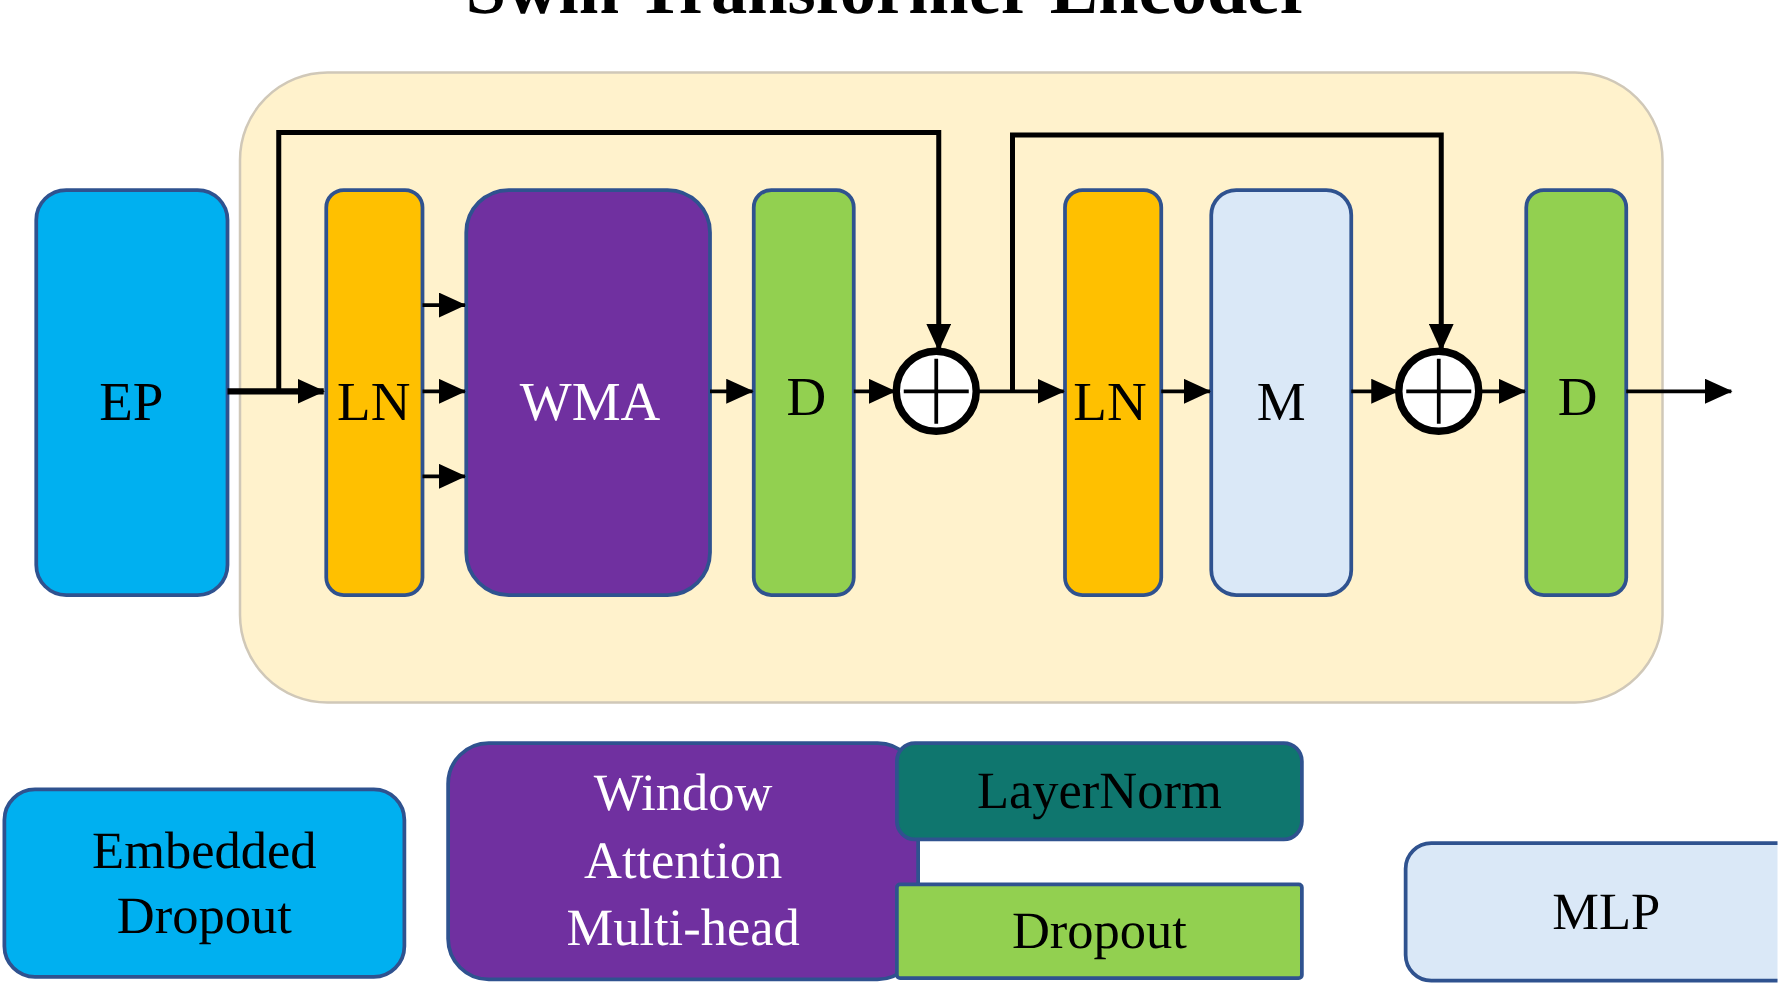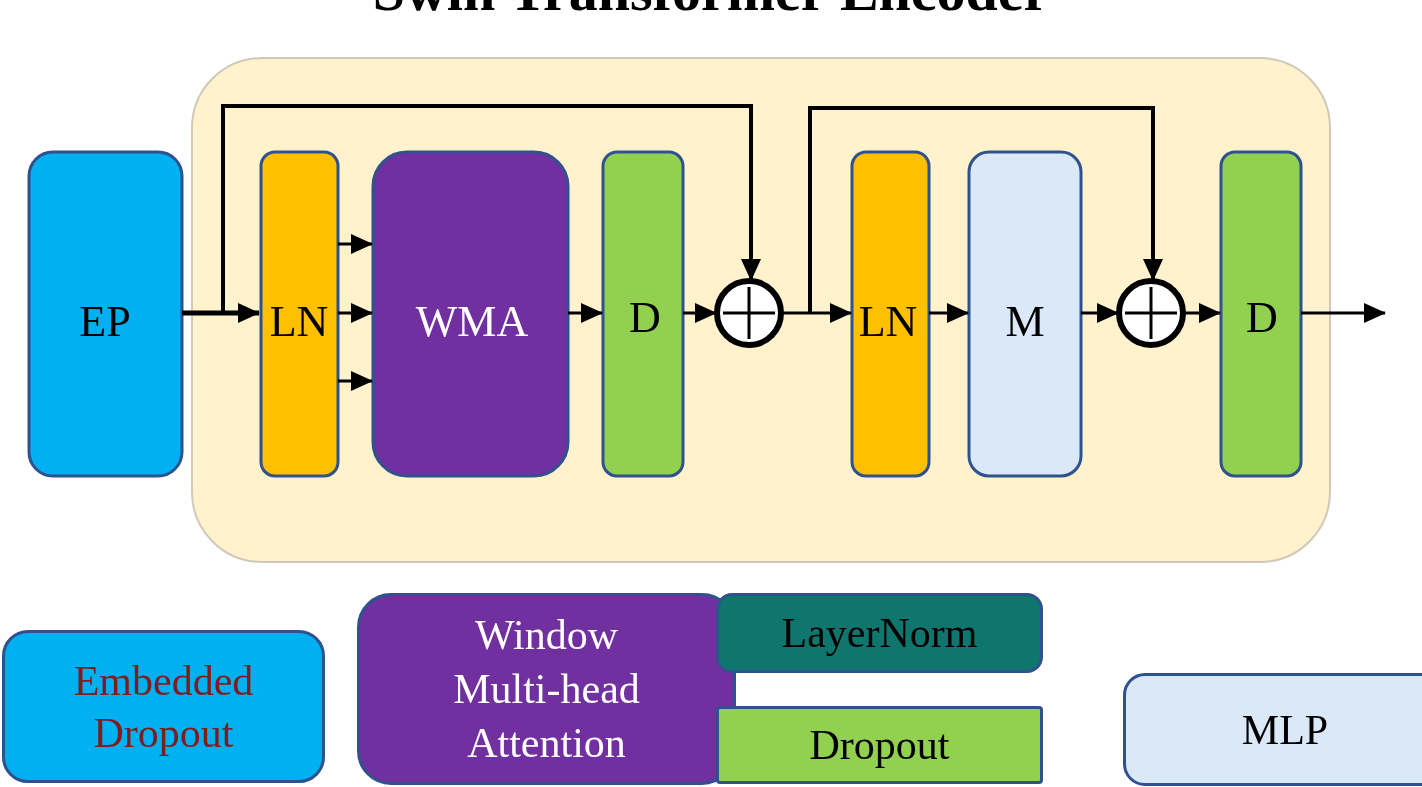--- a/index.html
+++ b/index.html
@@ -86,32 +86,32 @@
     <polyline points="223,313 223,106 751,106 751,280" stroke-width="4" marker-end="url(#arrowhead-lg)"></polyline>
     <line x1="781" y1="313" x2="851" y2="313" stroke-width="3" marker-end="url(#arrowhead-lg)"></line>
     <polyline points="810,313 810,108 1153,108 1153,280" stroke-width="4" marker-end="url(#arrowhead-lg)"></polyline>
     <line x1="929" y1="313" x2="968" y2="313" stroke-width="3" marker-end="url(#arrowhead-lg)"></line>
     <line x1="1081" y1="313" x2="1118" y2="313" stroke-width="3" marker-end="url(#arrowhead-lg)"></line>
     <line x1="1183" y1="313" x2="1220" y2="313" stroke-width="3" marker-end="url(#arrowhead-lg)"></line>
     <line x1="1301" y1="313" x2="1385" y2="313" stroke-width="3" marker-end="url(#arrowhead-lg)"></line>
   </g>
 </svg>
 
-<div class="legend" style="left:2px; top:630px; width:323px; height:153px; border-radius:26px; background:#00b0f0; color:#7f1d1d;">
+<div class="legend" style="left:2px; top:630px; width:323px; height:153px; border-radius:26px; background:#00b0f0; color:#000000;">
   <div>
     <div>Embedded</div>
     <div>Dropout</div>
   </div>
 </div>
 
 <div class="legend" style="left:357px; top:593px; width:379px; height:192px; border-radius:34px; background:#7030a0; color:#fff; line-height:54px;">
   <div>
     <div>Window</div>
+    <div>Attention</div>
     <div>Multi-head</div>
-    <div>Attention</div>
   </div>
 </div>
 
 <div class="legend" style="left:716px; top:593px; width:327px; height:80px; border-radius:16px; background:#0f766e; color:#000;">
   <span>LayerNorm</span>
 </div>
 
 <div class="legend" style="left:716px; top:706px; width:327px; height:78px; border-radius:4px; background:#92d050; color:#000;">
   <span>Dropout</span>
 </div>

